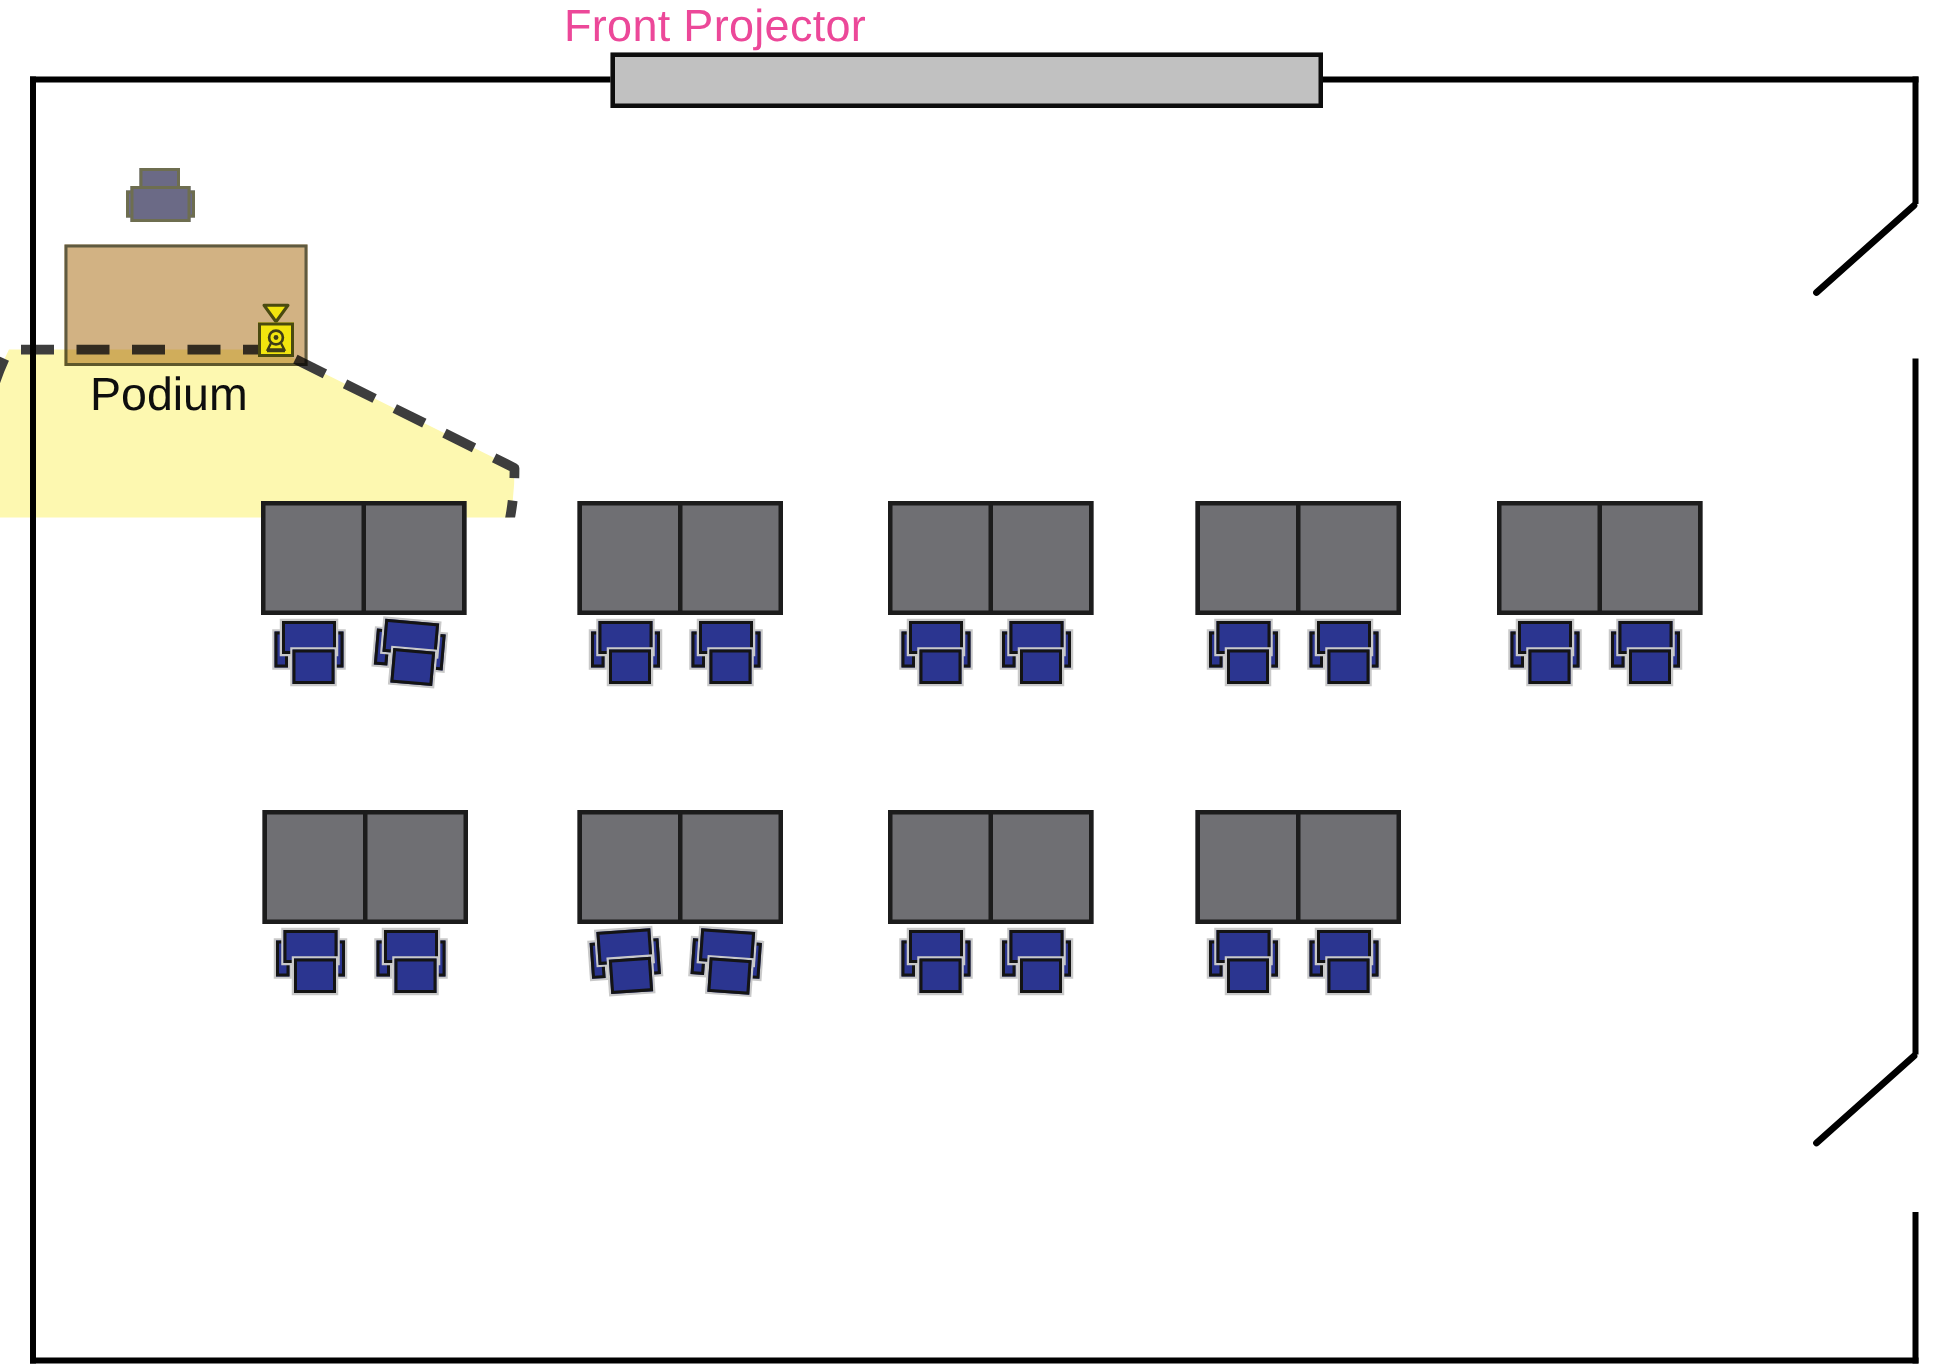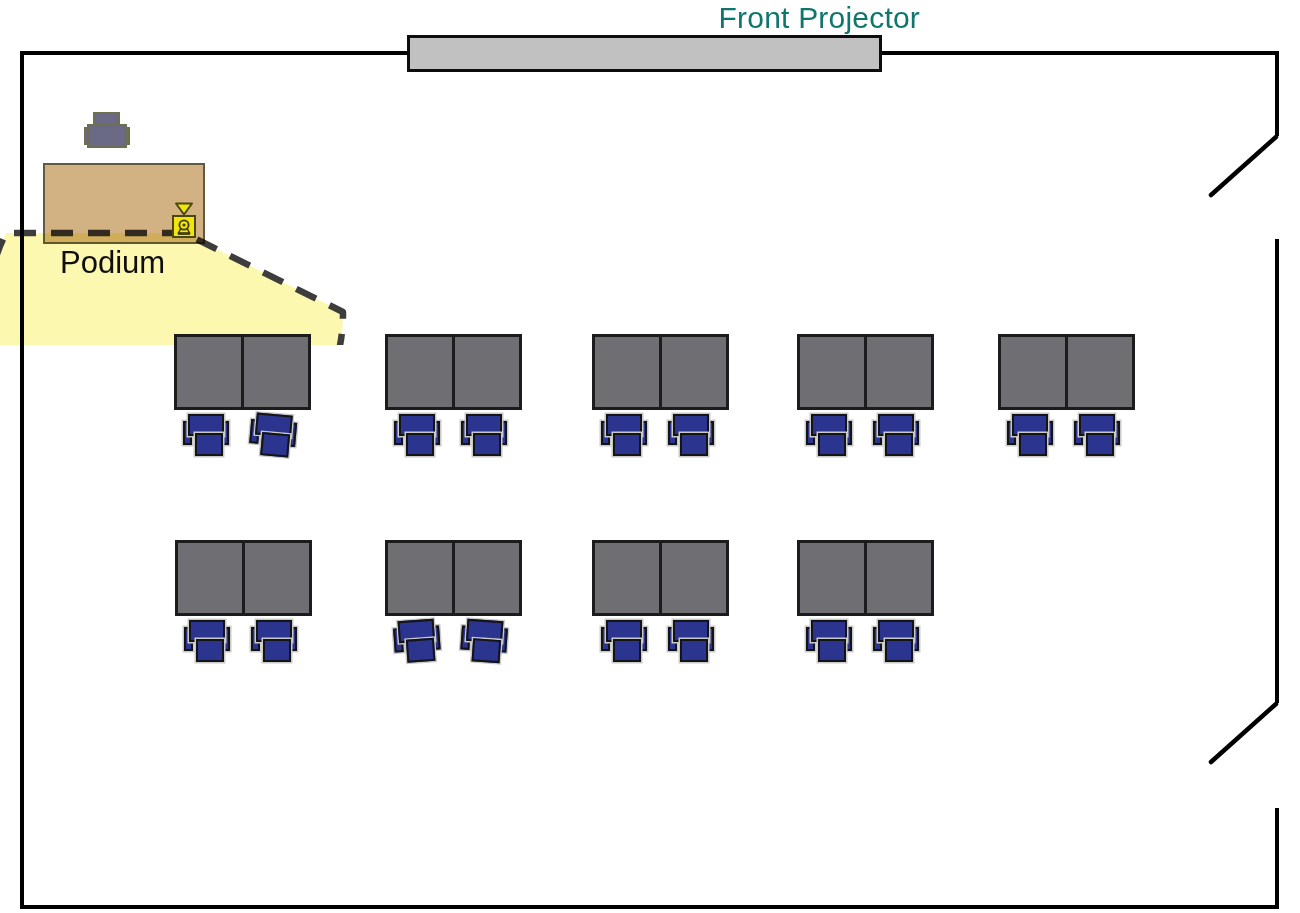--- a/index.html
+++ b/index.html
@@ -9,22 +9,22 @@
   }
   .abs{position:absolute;}
   
   #room-svg{left:0;top:0;width:1300px;height:913px;}
   
   .screen{
     left:407px;top:35px;width:469px;height:31px;
     background:var(--screen-fill);border:3px solid #0d0d0d;
   }
   .screen-label{
-    left:400px;top:1px;width:520px;text-align:right;
-    font-size:30px;color:#0f766e;letter-spacing:.2px;
+    left:376px;top:1px;width:520px;text-align:left;
+    font-size:30px;color:#ec4899;letter-spacing:.2px;
   }
   
   .podium{
     left:43px;top:163px;width:162px;height:81px;box-sizing:border-box;
     background:var(--podium-fill);border:2px solid var(--podium-border);
   }
   .podium-label{left:60px;top:245px;font-size:31px;color:#0e0e0e;}
   
   #fov-svg{left:0;top:0;width:400px;height:345px;mix-blend-mode:multiply;pointer-events:none;}
   #fov-svg path{

